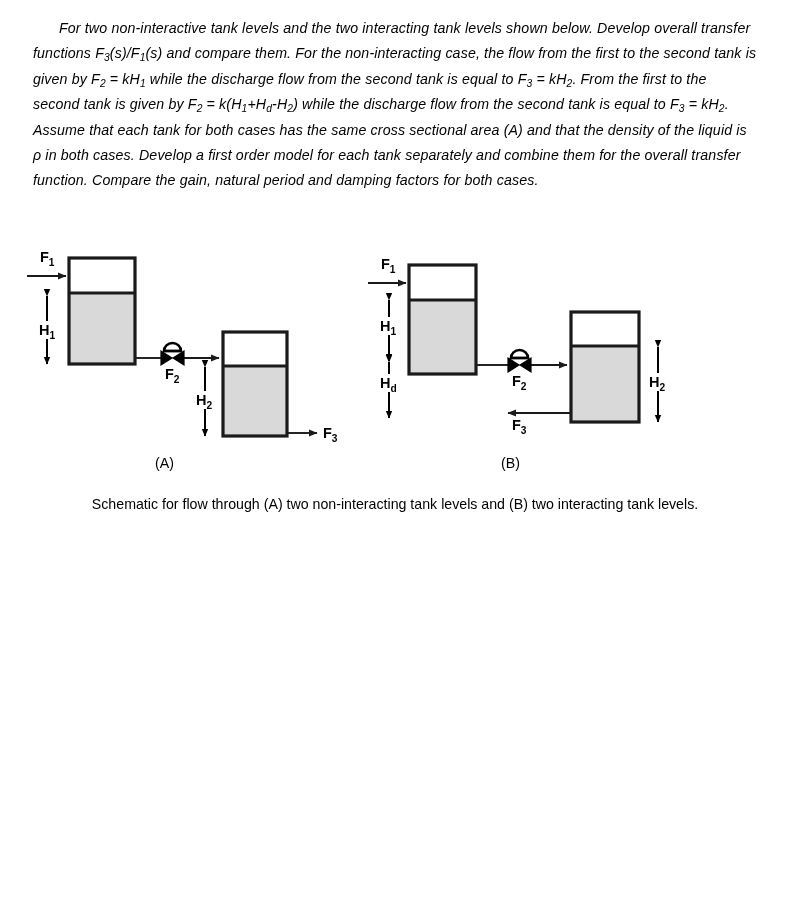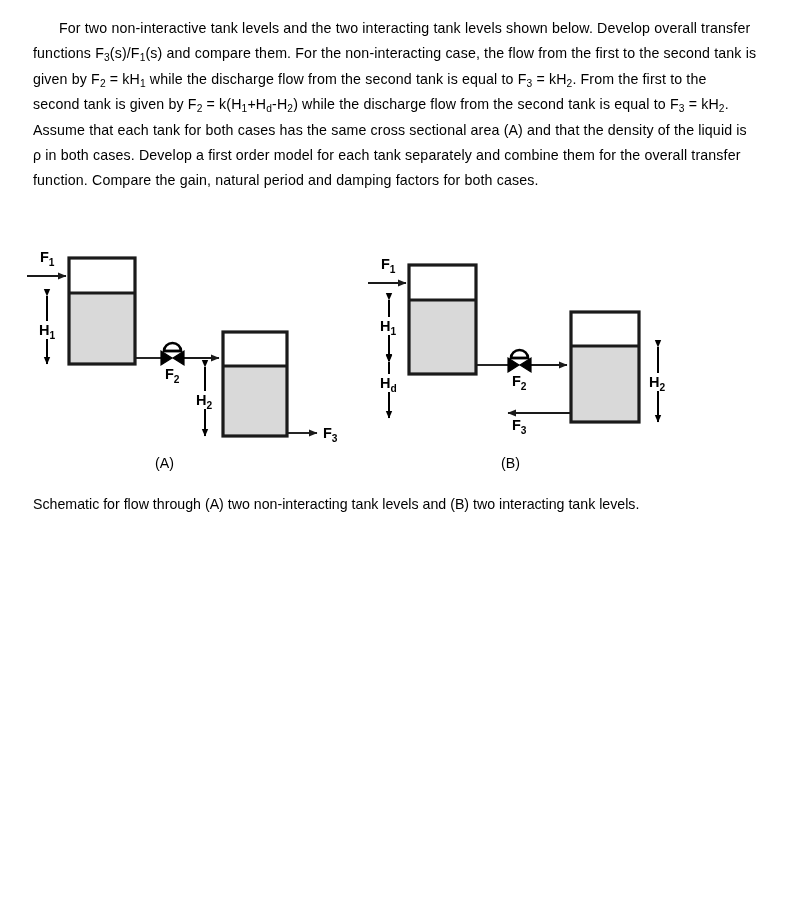--- a/index.html
+++ b/index.html
@@ -25,20 +25,21 @@
   .prob-text {
     position: absolute;
     left: 33px;
     top: 16px;
     width: 724px;
     font-size: 14.2px;
     line-height: 25.4px;
     text-align: left;
     color: #000000;
     letter-spacing: 0.01em;
+    font-style: italic;
   }
   .prob-text .indent { display: inline-block; width: 26px; }
   sub { font-size: 0.72em; vertical-align: -0.25em; line-height: 0; }
 
   .fig-area {
     position: absolute;
     left: 0;
     top: 234px;
     width: 796px;
     height: 260px;
@@ -49,20 +50,21 @@
     color: #000000;
   }
   .caption {
     position: absolute;
     left: 33px;
     top: 492px;
     width: 724px;
     font-size: 14.2px;
     line-height: 25.4px;
     color: #000000;
+    text-align: center;
   }
   svg { display: block; }
   .tank-outline { fill: #ffffff; stroke: #1a1a1a; stroke-width: 3.2; }
   .tank-liquid  { fill: #d9d9d9; stroke: none; }
   .liquid-line  { stroke: #1a1a1a; stroke-width: 3.2; }
   .flowline     { stroke: #1a1a1a; stroke-width: 1.9; fill: none; }
   .dimline      { stroke: #000000; stroke-width: 2.0; fill: none; }
   .valve-shape  { fill: #000000; stroke: #000000; stroke-width: 1.2; }
   .valve-cap    { fill: #ffffff; stroke: #000000; stroke-width: 2.6; }
   .lbl {

